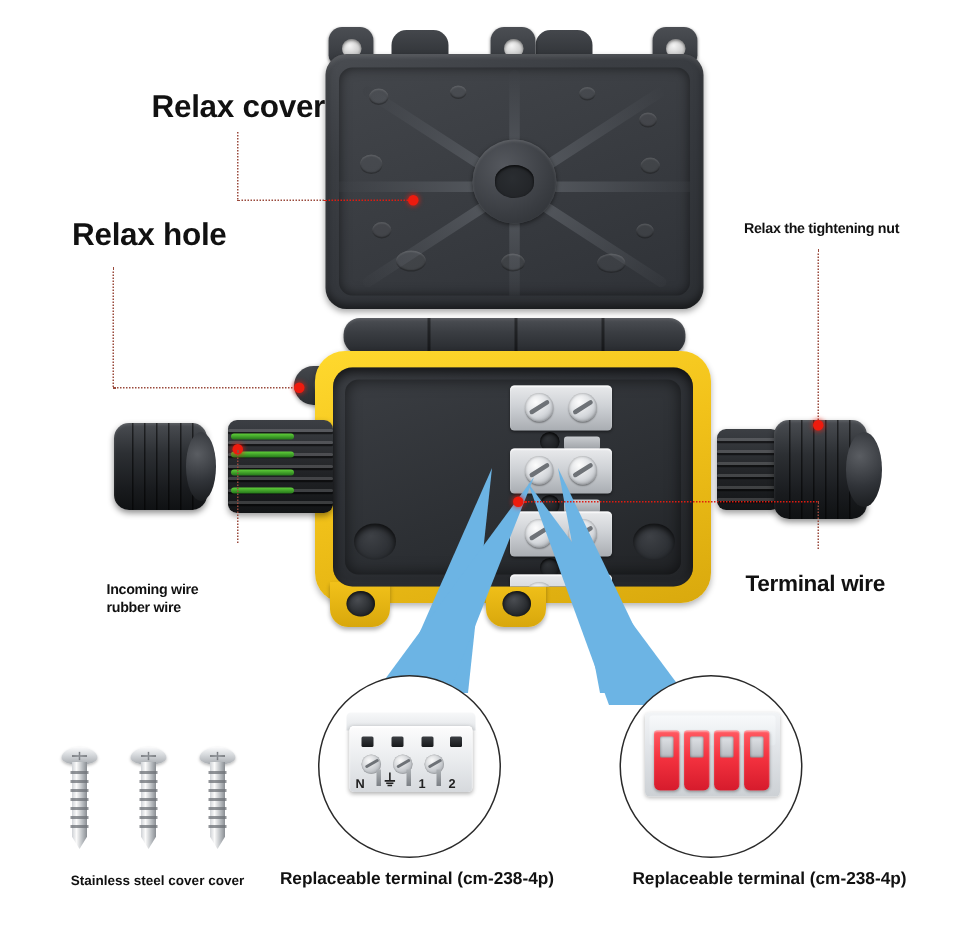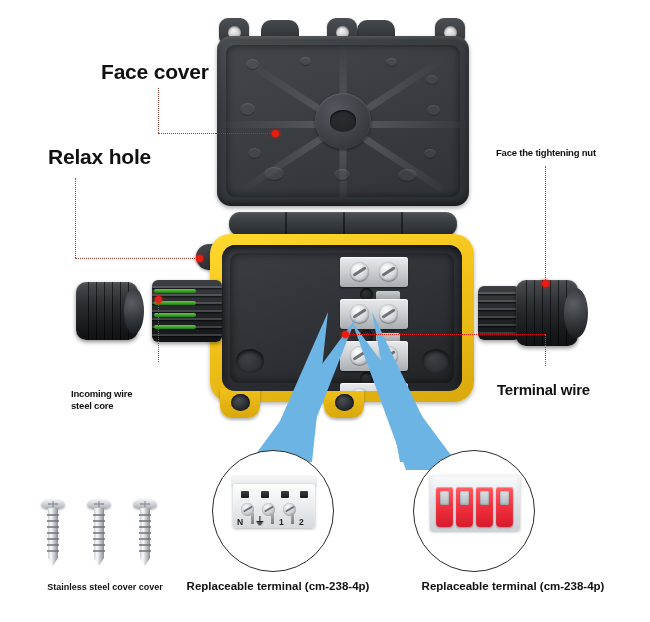--- a/index.html
+++ b/index.html
@@ -372,42 +372,42 @@
       <div class="scr-th" style="top:16px;"></div>
         <div class="scr-th" style="top:22px;"></div>
       <div class="scr-th" style="top:28px;"></div>
         <div class="scr-th" style="top:34px;"></div>
       <div class="scr-th" style="top:40px;"></div>
         <div class="scr-th" style="top:46px;"></div>
       <div class="scr-th" style="top:52px;"></div>
     </div>
   </div>
 
-  <div class="lbl lbl-xl" style="left:101px;top:60px;">Face cover</div>
+  <div class="lbl lbl-xl" style="left:101px;top:60px;">Relax cover</div>
   <div class="dotv" style="left:158px;top:88px;height:45px;"></div>
   <div class="doth" style="left:158px;top:133px;width:58px;"></div>
   <div class="doth red" style="left:216px;top:133px;width:60px;"></div>
   <div class="dot" style="left:272px;top:130px;"></div>
 
   <div class="lbl lbl-xl" style="left:48px;top:145px;">Relax hole</div>
   <div class="dotv" style="left:75px;top:178px;height:80px;"></div>
   <div class="doth" style="left:75px;top:258px;width:122px;"></div>
   <div class="dot" style="left:196px;top:255px;"></div>
 
-  <div class="lbl lbl-sm" style="left:496px;top:148px;">Face the tightening nut</div>
+  <div class="lbl lbl-sm" style="left:496px;top:148px;">Relax the tightening nut</div>
   <div class="dotv" style="left:545px;top:166px;height:116px;"></div>
   <div class="dot" style="left:542px;top:280px;"></div>
 
   <div class="dot" style="left:342px;top:331px;"></div>
   <div class="doth red" style="left:349px;top:334px;width:196px;"></div>
   <div class="dotv" style="left:545px;top:334px;height:32px;"></div>
   <div class="lbl lbl-lg" style="left:497px;top:381px;">Terminal wire</div>
 
   <div class="dot" style="left:155px;top:296px;"></div>
   <div class="dotv" style="left:158px;top:300px;height:62px;"></div>
   <div class="lbl lbl-sm" style="left:71px;top:388px;line-height:1.25;">Incoming wire
-steel core</div>
+rubber wire</div>
 
   <div class="cap cap-sm" style="left:30px;top:582px;width:150px;">Stainless steel cover cover</div>
   <div class="cap cap-md" style="left:178px;top:580px;width:200px;">Replaceable terminal (cm-238-4p)</div>
   <div class="cap cap-md" style="left:403px;top:580px;width:220px;">Replaceable terminal (cm-238-4p)</div>
 
 </div>
 
 </body></html>

